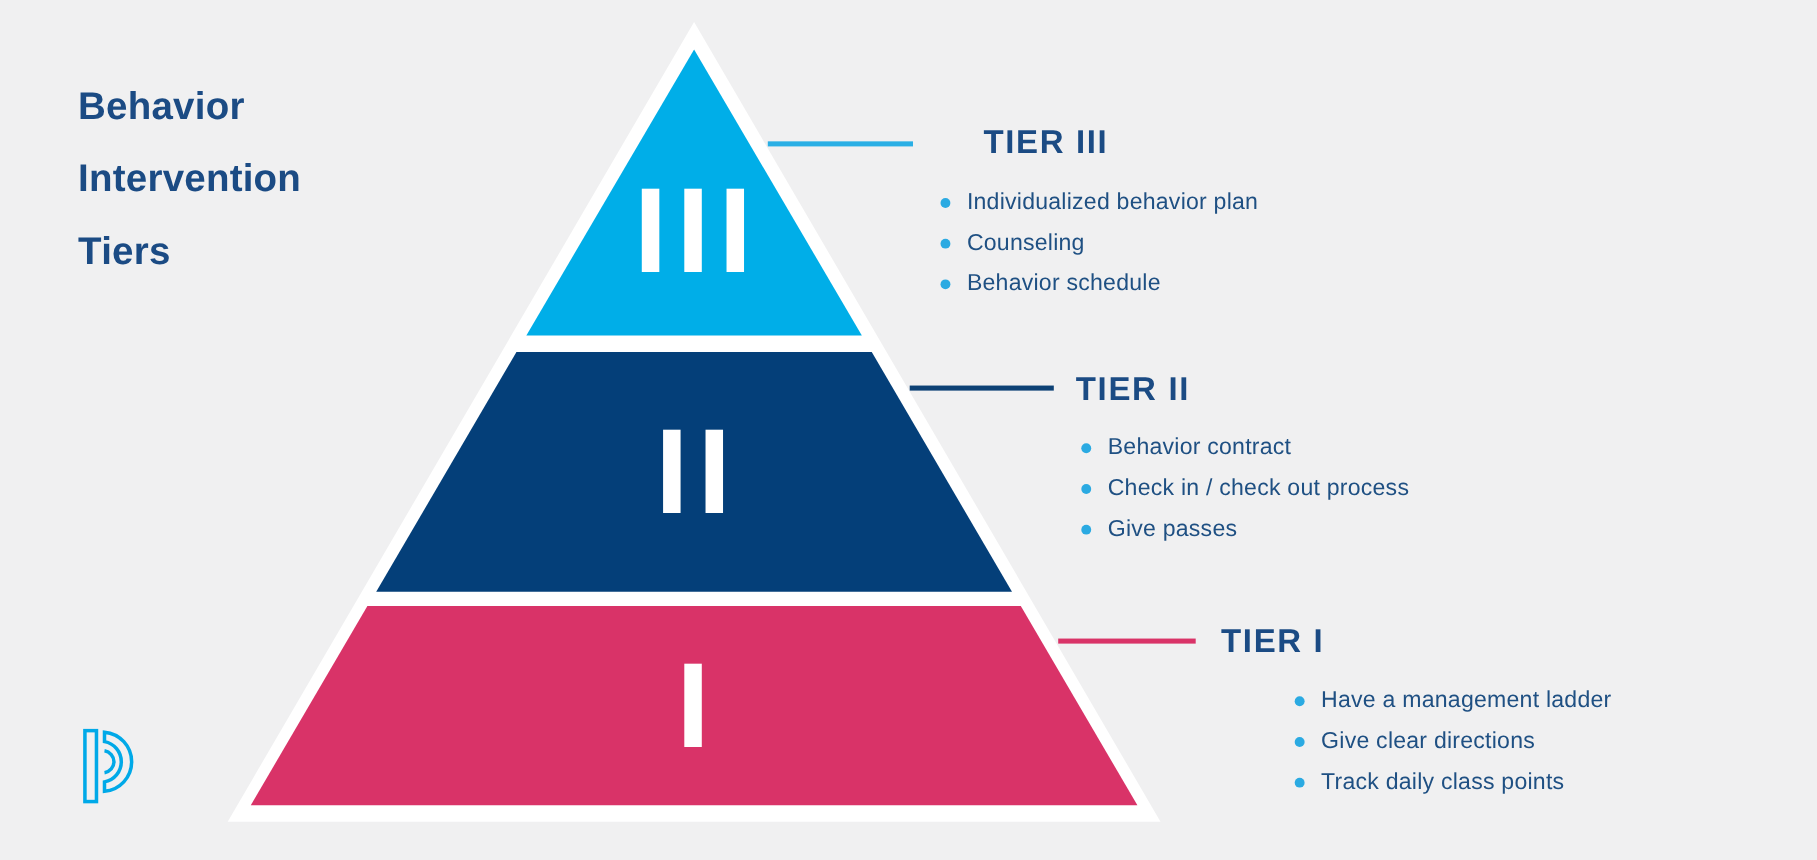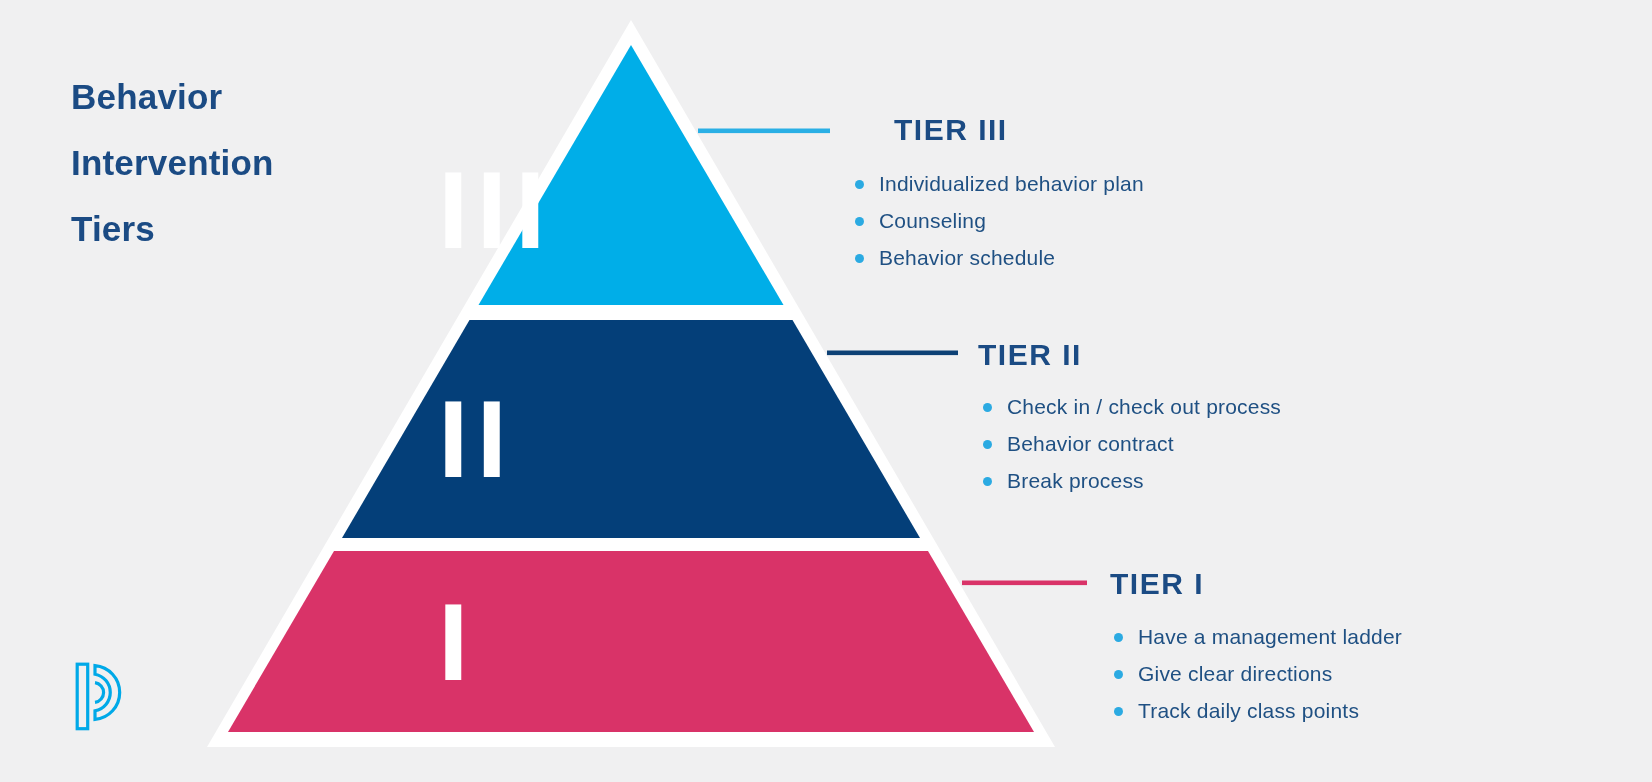--- a/index.html
+++ b/index.html
@@ -14,40 +14,40 @@
   .page-title{
     left:71px; top:64px; width:420px;
     font-size:35px; line-height:66px; font-weight:bold;
     color:var(--title-text); white-space:pre-line; letter-spacing:0.2px;
   }
 
   .pyramid-svg{left:0; top:0;}
 
   .numeral{
     left:430px; width:400px; height:110px; line-height:110px;
-    padding-left:8px;
+    text-align:center; padding-left:8px;
     font-size:110px; font-weight:bold; letter-spacing:8px;
     color:var(--white); user-select:none;
   }
   .numeral.n3{top:155px;}
-  .numeral.n2{top:384px;}
+  .numeral.n2{top:374px;}
   .numeral.n1{top:587px;}
 
   .tier-header{
     font-size:30px; line-height:34px; font-weight:bold;
     letter-spacing:1.5px; color:var(--title-text);
   }
   .tier-header.t3{left:855px; top:113px;margin-left:39px;}
   .tier-header.t2{left:978px; top:338px;}
   .tier-header.t1{left:1110px; top:567px;}
 
   .bullet-list{display:block;}
   .bullet-list.t3{left:855px;  top:165px;}
   .bullet-list.t2{left:983px;  top:388px;}
-  .bullet-list.t1{left:1114px; top:618px;}
+  .bullet-list.t1{left:1177px; top:618px;}
   .bullet-item{
     display:flex; align-items:center; height:37px;
     font-size:21px; color:var(--body-text); font-weight:500;
     letter-spacing:0.2px;
   }
   .bullet-dot{
     width:9px; height:9px; border-radius:50%;
     background:var(--bullet-dot); margin-right:15px; flex:0 0 auto;
     margin-top:2px;
   }
@@ -95,29 +95,29 @@
     <div class="bullet-item">
       <span class="bullet-dot"></span>
       <span>Behavior schedule</span>
     </div>
   </div>
 
   <div class="abs tier-header t2">TIER II</div>
   <div class="abs bullet-list t2">
     <div class="bullet-item">
       <span class="bullet-dot"></span>
+      <span>Behavior contract</span>
+    </div>
+    <div class="bullet-item">
+      <span class="bullet-dot"></span>
       <span>Check in / check out process</span>
     </div>
     <div class="bullet-item">
       <span class="bullet-dot"></span>
-      <span>Behavior contract</span>
-    </div>
-    <div class="bullet-item">
-      <span class="bullet-dot"></span>
-      <span>Break process</span>
+      <span>Give passes</span>
     </div>
   </div>
 
   <div class="abs tier-header t1">TIER I</div>
   <div class="abs bullet-list t1">
     <div class="bullet-item">
       <span class="bullet-dot"></span>
       <span>Have a management ladder</span>
     </div>
     <div class="bullet-item">

